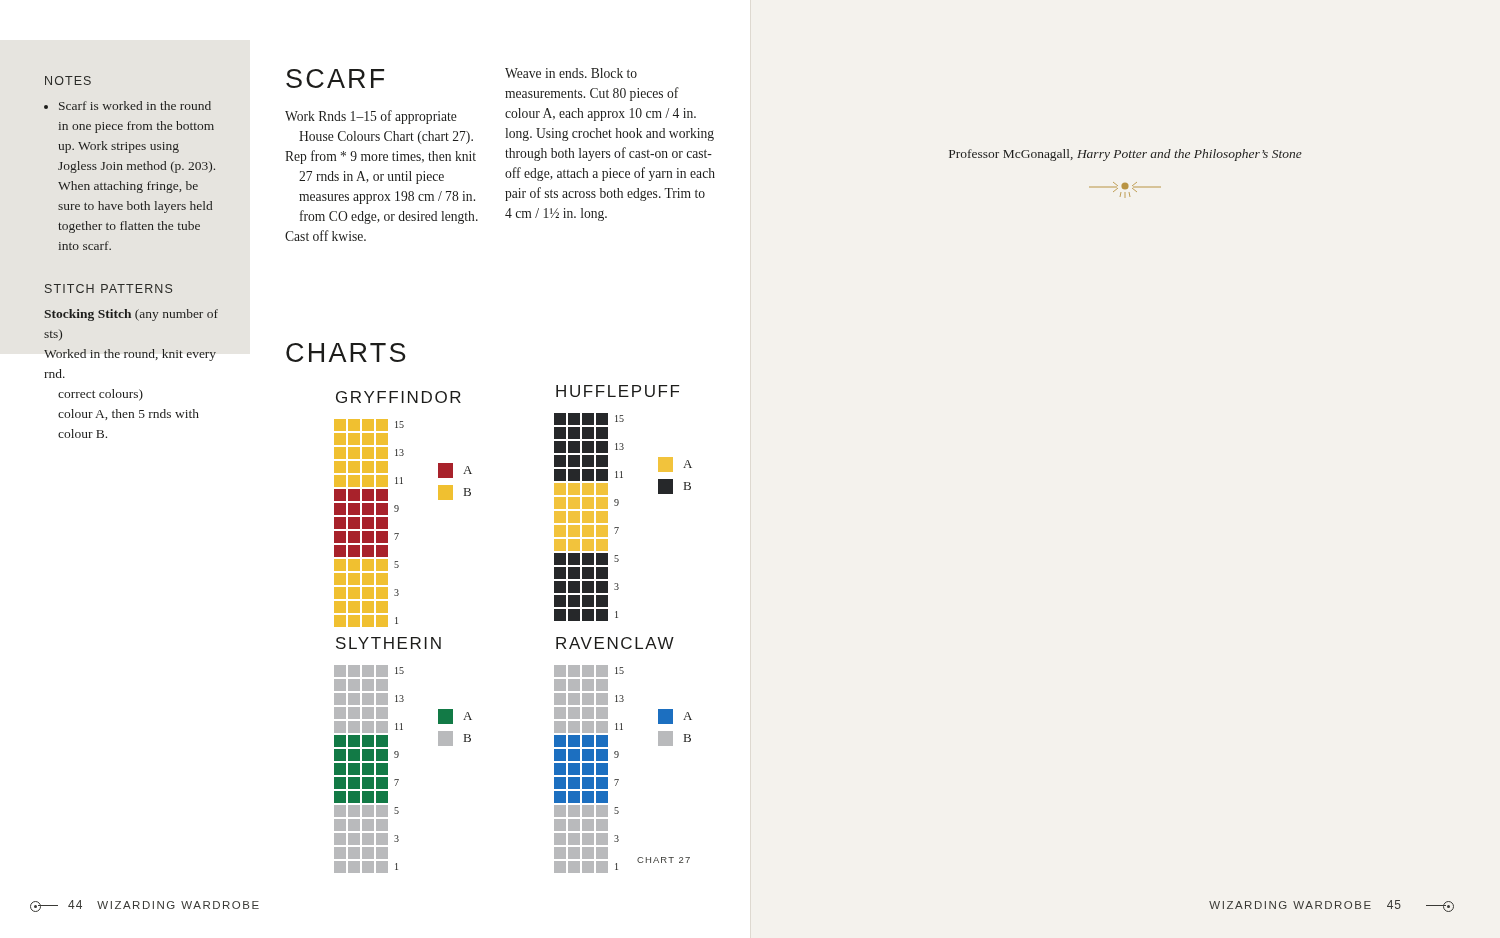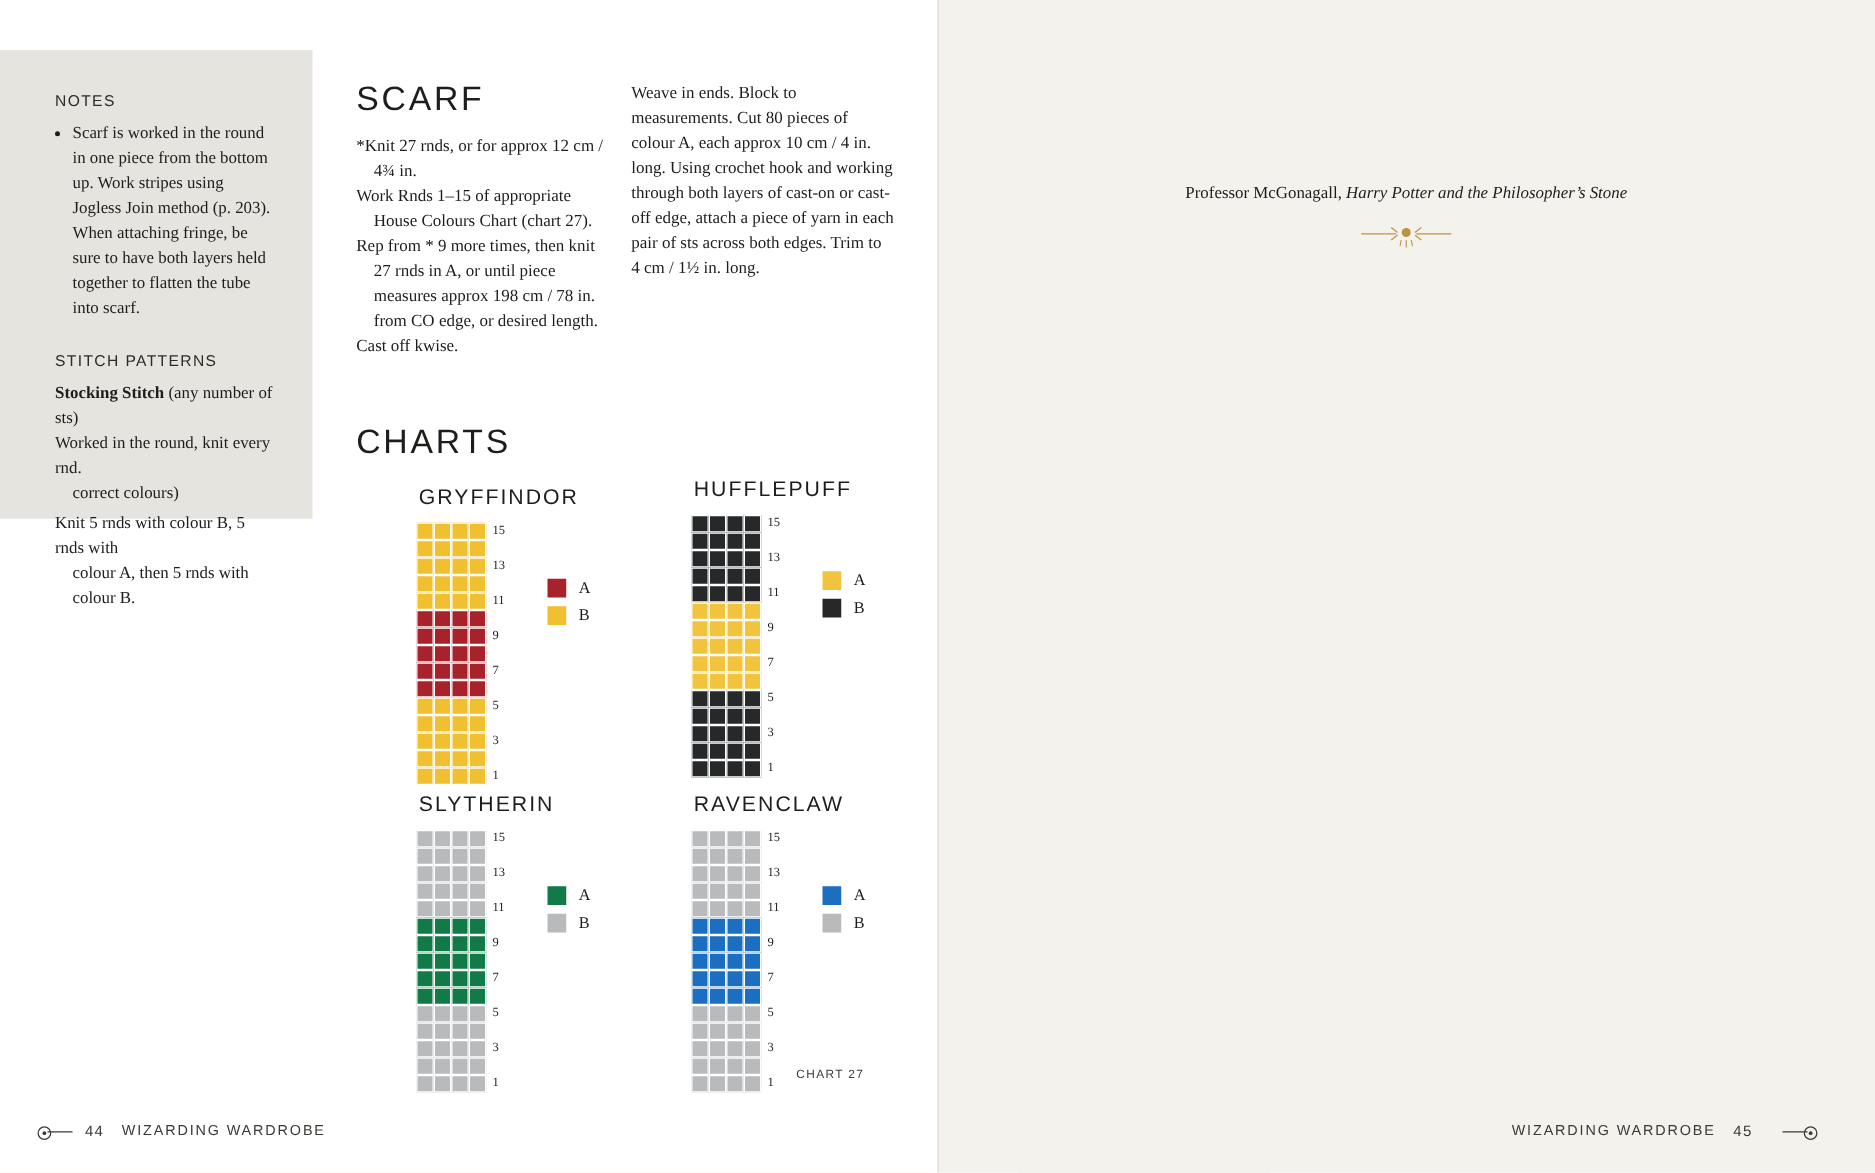--- a/index.html
+++ b/index.html
@@ -9,21 +9,21 @@
     font-family:"Liberation Serif", serif;
     color:#1d1d1b;
     overflow:hidden;
   }
   .spread{position:relative;width:1500px;height:938px;display:flex;}
   .page-left{position:relative;width:750px;height:938px;background:#ffffff;}
   .page-right{position:relative;width:750px;height:938px;background:#f4f2ed;}
 
   
   .notes-panel{
-    position:absolute;left:0;top:40px;width:250px;height:375px;
+    position:absolute;left:0;top:40px;width:250px;height:314px;
     background:#e6e4df;
     box-sizing:border-box;
     padding:34px 32px 10px 44px;
   }
   .small-head{
     font-family:"Liberation Sans", sans-serif;
     font-size:12.5px;letter-spacing:1.1px;color:#2b2b28;
     margin:0 0 8px 0;font-weight:400;
   }
   .notes-list{margin:0;padding:0 0 0 14px;}
@@ -119,27 +119,25 @@
     <div class="notes-panel">
       <div class="small-head">NOTES</div>
       <ul class="notes-list">
         <li>Scarf is worked in the round in one piece from the bottom up. Work stripes using Jogless Join method (p. 203). When attaching fringe, be sure to have both layers held together to flatten the tube into scarf.</li>
       </ul>
 
       <div class="small-head sp-head">STITCH PATTERNS</div>
       <p class="sp-line"><span class="b">Stocking Stitch</span><span> (any number of sts)</span></p>
       <p class="sp-line">Worked in the round, knit every rnd.</p>
       <p class="sp-line sp-indent">correct colours)</p>
-      <p class="sp-line" style="margin-top:4px">Knit 5 rnds with colour B, 5 rnds with</p>
       <p class="sp-line sp-indent">colour A, then 5 rnds with colour B.</p>
     </div>
 
     <div class="col-scarf">
       <h2 class="sec">SCARF</h2>
-      <p class="body hang">*Knit 27 rnds, or for approx 12 cm / 4¾ in.</p>
       <p class="body hang">Work Rnds 1–15 of appropriate House Colours Chart (chart 27).</p>
       <p class="body hang">Rep from * 9 more times, then knit 27 rnds in A, or until piece measures approx 198 cm / 78 in. from CO edge, or desired length.</p>
       <p class="body">Cast off kwise.</p>
     </div>
 
     <div class="col-finishing">
       <p class="body">Weave in ends. Block to measurements. Cut 80 pieces of colour A, each approx 10 cm / 4 in. long. Using crochet hook and working through both layers of cast-on or cast-off edge, attach a piece of yarn in each pair of sts across both edges. Trim to 4 cm / 1½ in. long.</p>
     </div>
 
     <h2 class="sec charts-head">CHARTS</h2>

